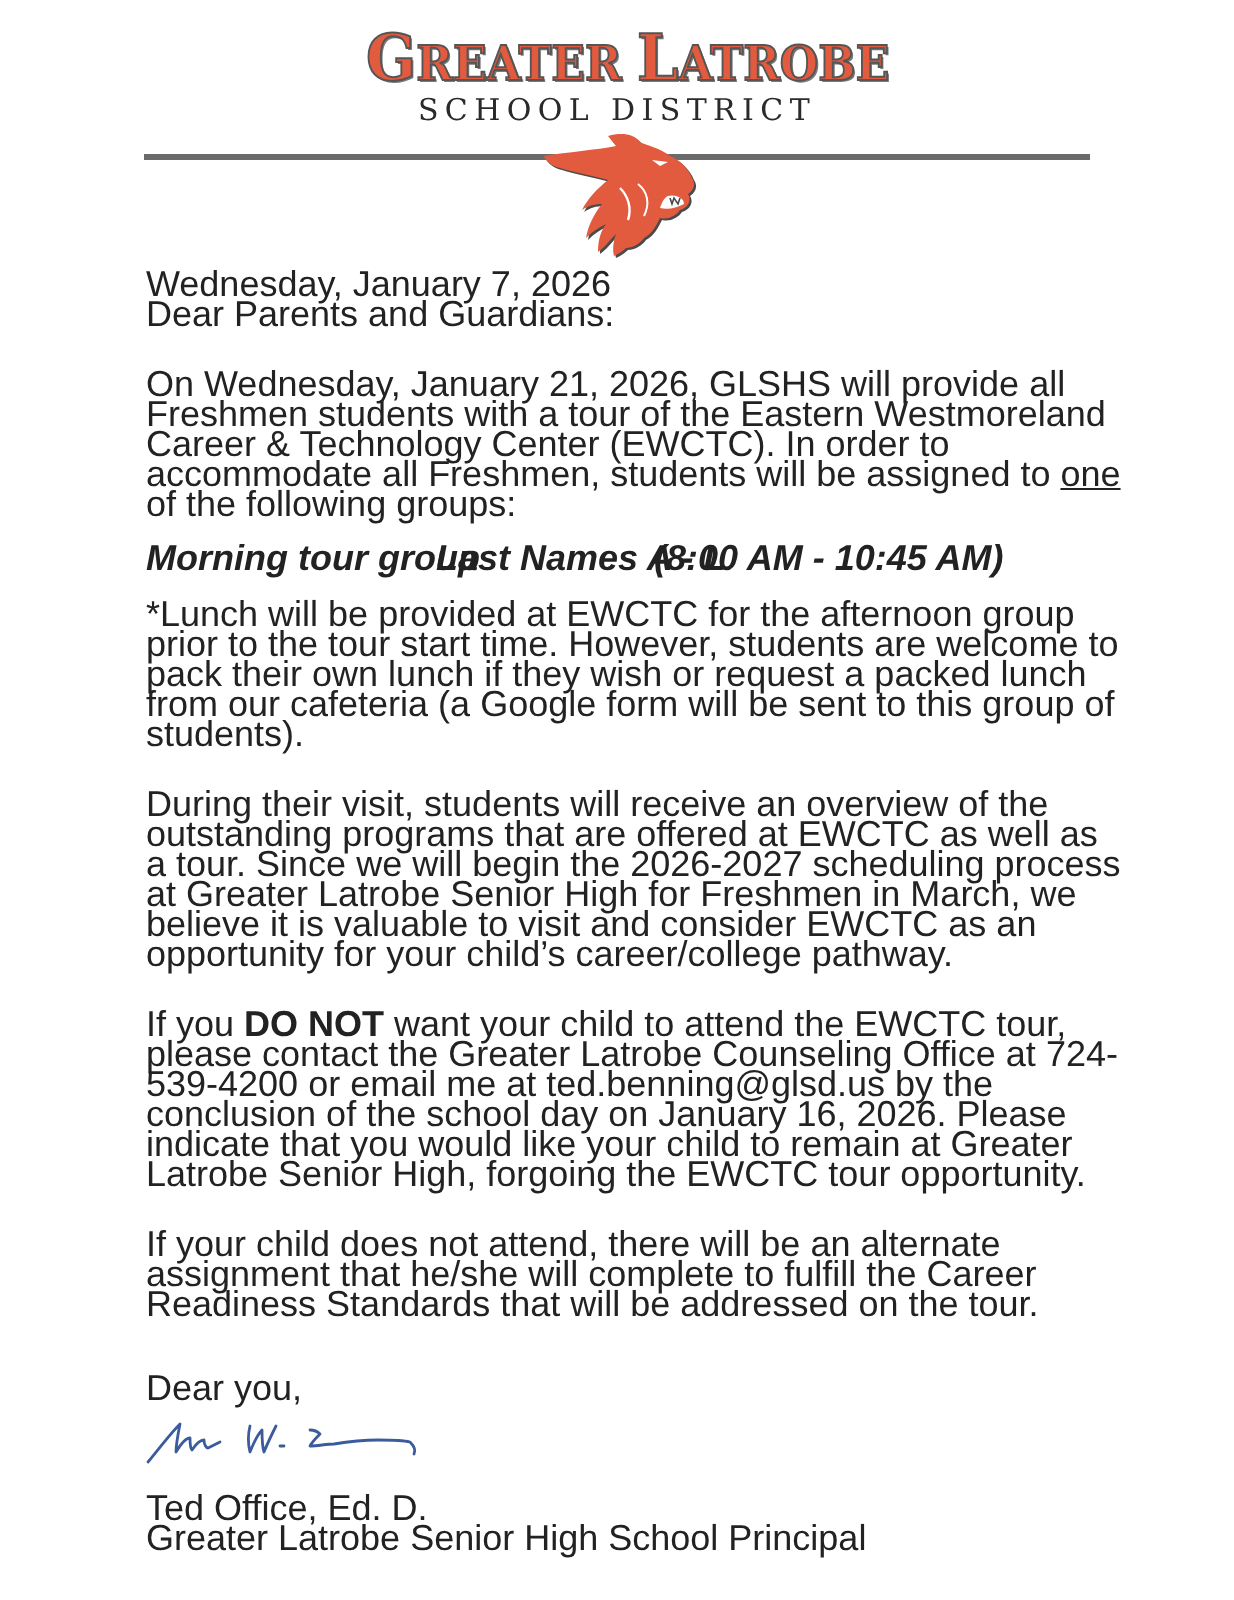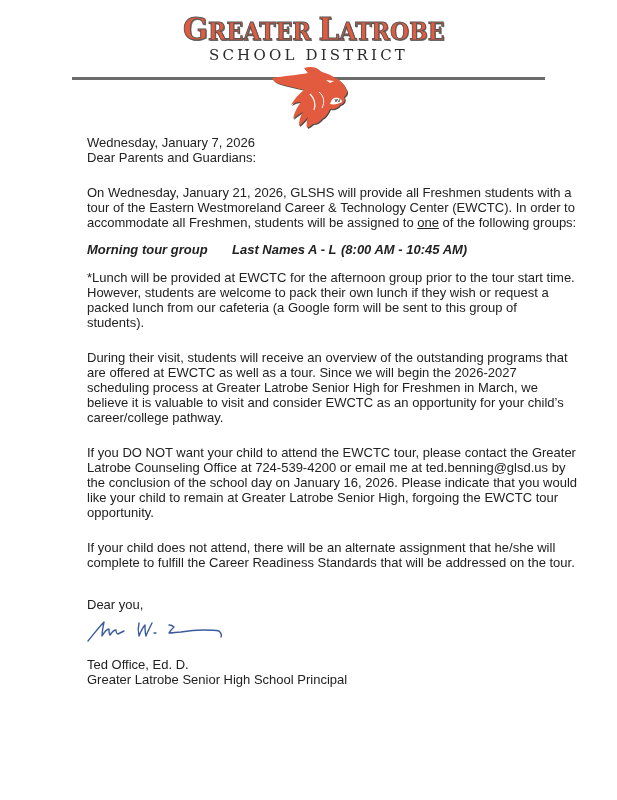--- a/index.html
+++ b/index.html
@@ -65,24 +65,24 @@
     }
     .mascot {
       position: absolute;
       left: 264px;
       top: 64px;
       width: 100px;
       height: 66px;
     }
     .letter {
       position: absolute;
-      left: 87px;
+      left: 73px;
       top: 135px;
       width: 490px;
-      font-size: 13px;
+      font-size: 18px;
       line-height: 15px;
     }
     .letter p {
       margin: 0;
     }
     .date { margin-top: 1px; }
     .salutation { margin-top: 21px; }
     .para { margin-top: 20px !important; }
     .groups {
       margin-top: 12px;
@@ -102,21 +102,21 @@
       top: 0;
     }
     .col1 { left: 0; }
     .col2 { left: 145px; }
     .col3 { left: 254px; }
     .note { margin-top: 13px !important; }
     .underline-bold {
       font-weight: normal;
       text-decoration: underline;
     }
-    .strong { font-weight: normal; }
+    .strong { font-weight: bold; }
     .closing { margin-top: 27px !important; }
     .signature {
       display: block;
       margin-top: 5px;
       width: 140px;
       height: 26px;
     }
     .signer { margin-top: 14px !important; }
   </style>
 </head>

